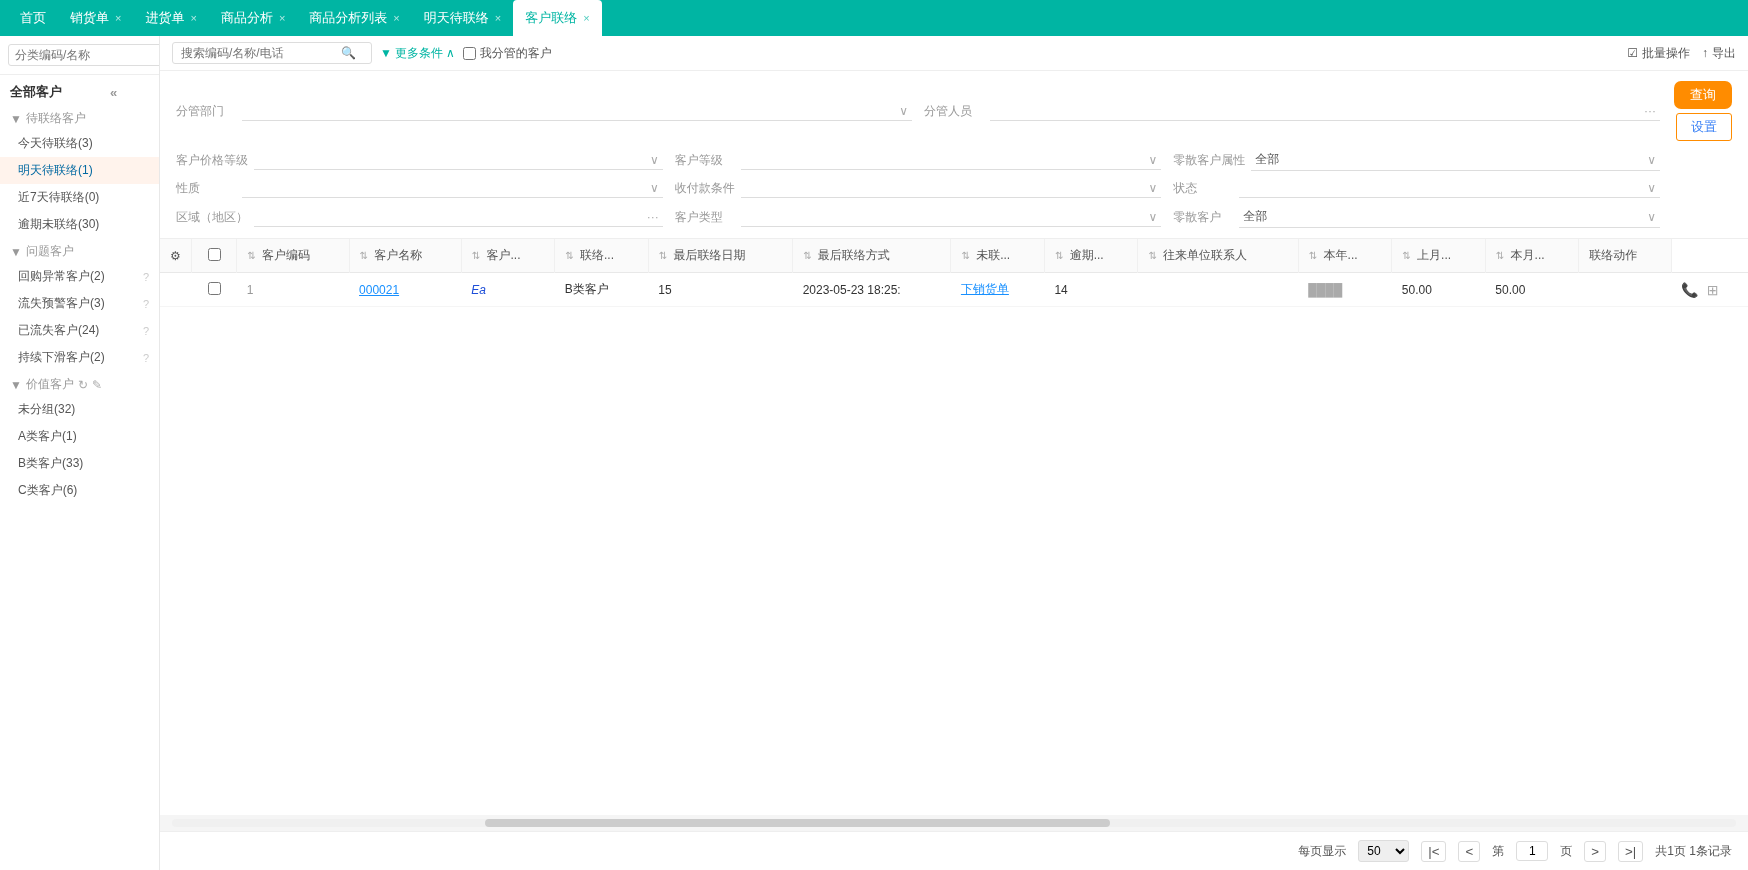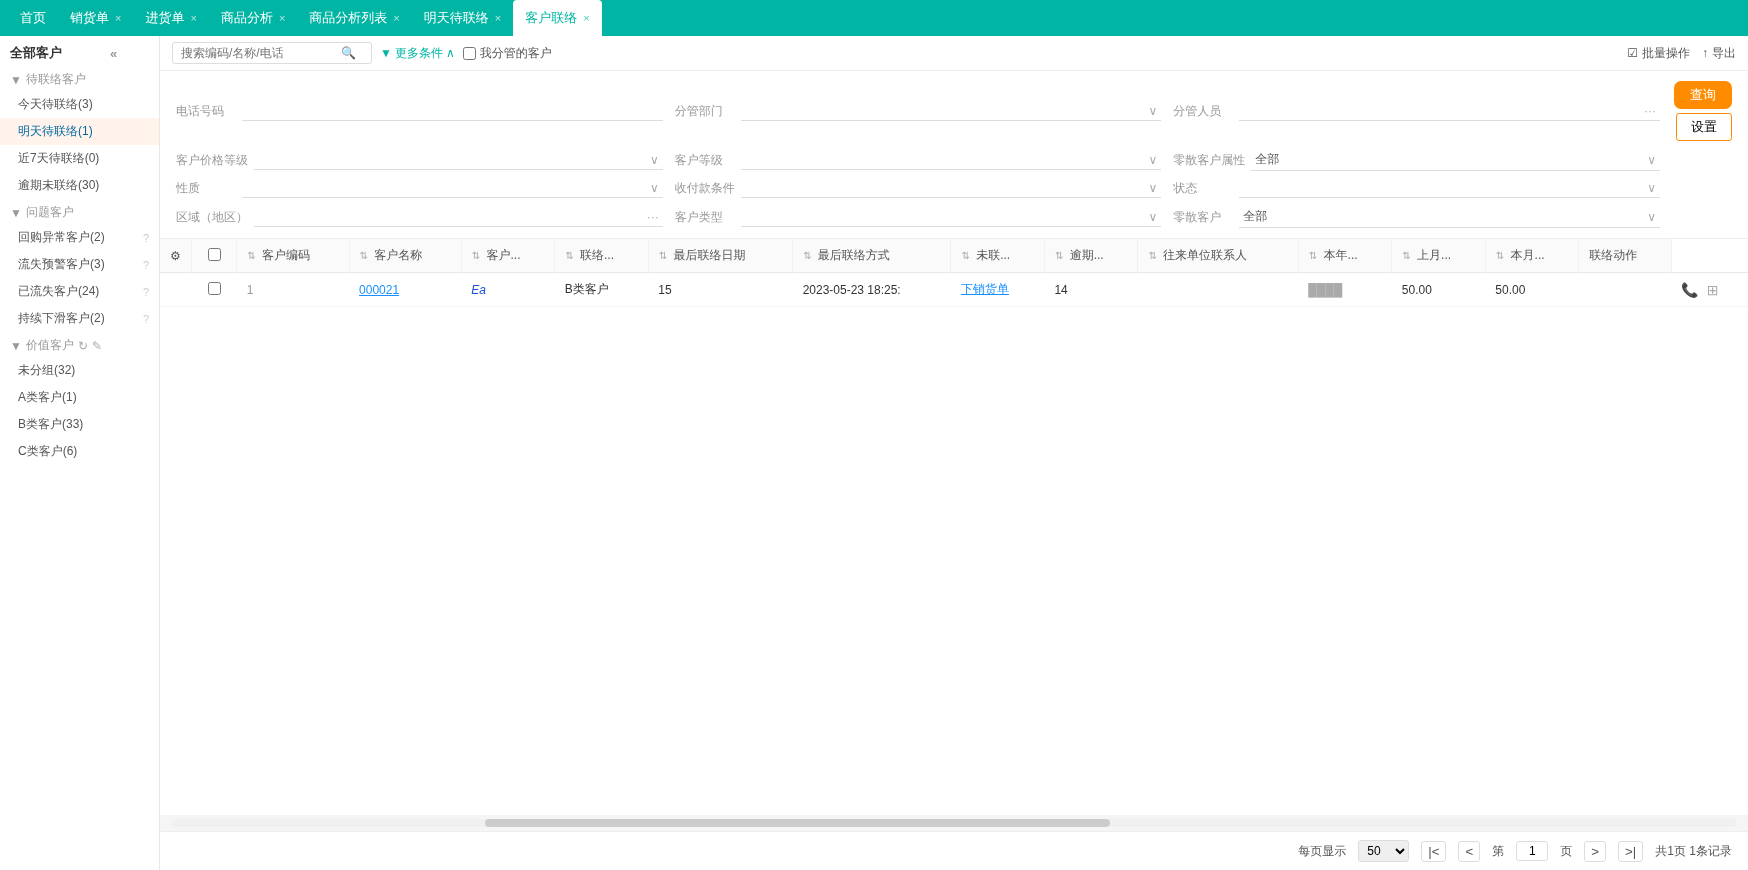--- a/index.html
+++ b/index.html
@@ -216,21 +216,21 @@
       background: #ff8c00;
       color: #fff;
       border: none;
       border-radius: 7px;
       padding: 5px 16px;
       cursor: pointer;
       font-size: 13px;
     }
     .settings-btn {
       background: #fff;
-      color: #000000;
+      color: #3b82f6;
       border: 1px solid #ff8c00;
       border-radius: 3px;
       padding: 4px 14px;
       cursor: pointer;
       font-size: 13px;
     }
     .query-area {
       display: flex;
       flex-direction: column;
       gap: 4px;
@@ -376,20 +376,24 @@
   </div>
   <div class="nav-item active">
     <span>客户联络</span>
     <span class="close-x">×</span>
   </div>
 </div>
 
 <div class="main-layout">
 
   <div class="sidebar">
+    <div class="sidebar-search">
+      <input type="text" placeholder="分类编码/名称" style="">
+
+    </div>
 
     <div class="sidebar-section-header">
       <span>全部客户</span>
       <span class="collapse-icon">«</span>
     </div>
 
     <div class="sidebar-group-label">
       <span class="arrow">▼</span>
       <span>待联络客户</span>
     </div>
@@ -471,24 +475,20 @@
         <div class="export-btn">
           <span>↑</span>
           <span>导出</span>
         </div>
       </div>
     </div>
 
     <div class="filter-panel">
 
       <div class="filter-row">
-        <div class="filter-field">
-          <label>电话号码</label>
-          <input class="field-input" type="text" style="">
-        </div>
         <div class="filter-field">
           <label>分管部门</label>
           <div class="field-select">
             <span></span>
             <span class="chevron">∨</span>
           </div>
         </div>
         <div class="filter-field">
           <label>分管人员</label>
           <div class="field-select">

